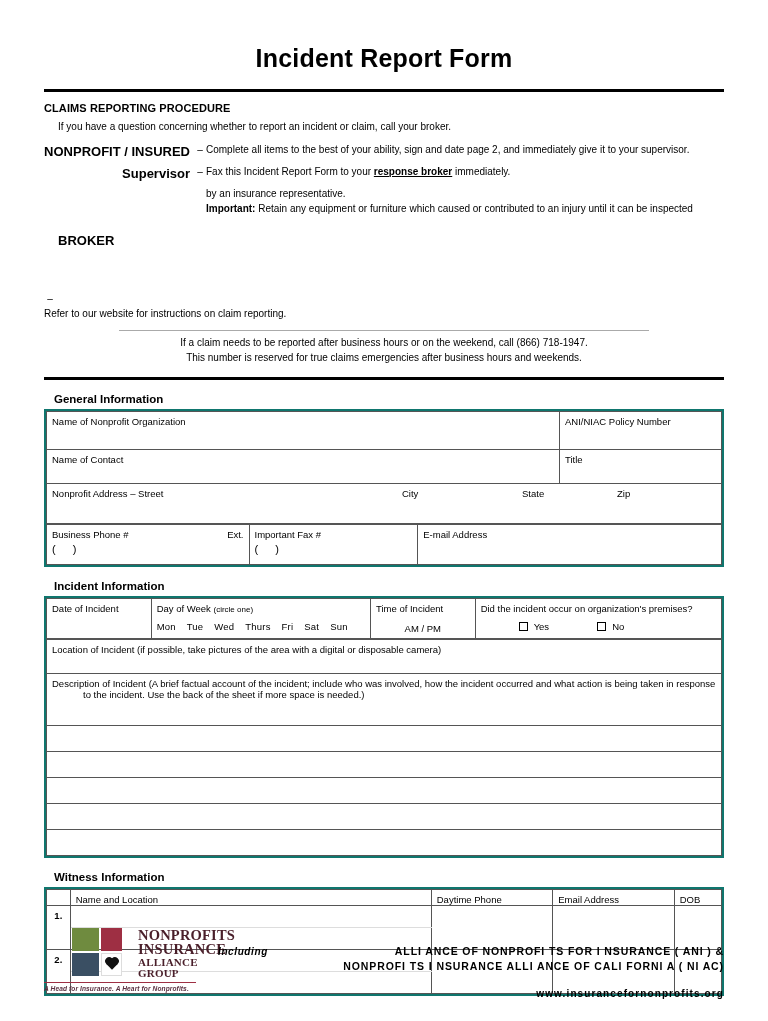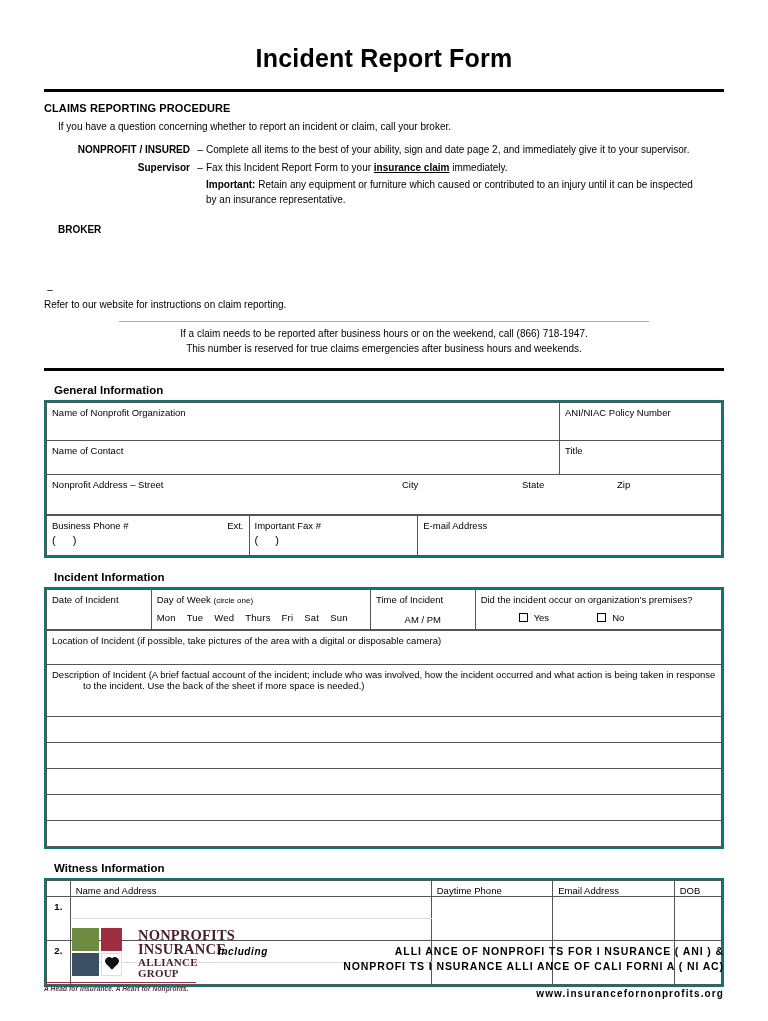--- a/index.html
+++ b/index.html
@@ -25,21 +25,21 @@
   }
   .rule-thick { border-top: 3px solid #000; margin: 6px 0 0 0; }
 
   
   .proc { padding-top: 9px; font-size: 10px; line-height: 1.45; }
   .proc-head { font-size: 11px; font-weight: bold; letter-spacing:.1px; margin-bottom:3px; }
   .proc-intro { margin-left: 14px; font-size: 10px; margin-bottom: 9px; }
 
   .proc-row { display:flex; margin-bottom: 3px; }
   .proc-label {
-    width: 150px; text-align:right; font-weight:bold; font-size:10px;
+    width: 150px; text-align:right; font-weight:bold; font-size:13px;
     padding-right:4px; flex:0 0 150px;
   }
   .proc-dash { width:12px; flex:0 0 12px; text-align:center; font-size:10px; }
   .proc-text { flex:1; font-size:10px; }
   .proc-text .u { text-decoration: underline; font-weight:bold; }
   .proc-sub { display:flex; margin-bottom:0px; }
   .proc-sub .sp { width:162px; flex:0 0 162px; }
   .proc-sub .bodytxt { flex:1; font-size:10px; }
   .b { font-weight:bold; }
   .proc-row.broker { margin-top:16px;flex-direction:column; }
@@ -141,30 +141,30 @@
 
     <div class="proc-row">
       <div class="proc-label">NONPROFIT / INSURED</div>
       <div class="proc-dash">–</div>
       <div class="proc-text">Complete all items to the best of your ability, sign and date page 2, and immediately give it to your supervisor.</div>
     </div>
 
     <div class="proc-row">
       <div class="proc-label">Supervisor</div>
       <div class="proc-dash">–</div>
-      <div class="proc-text"><span>Fax this Incident Report Form to your </span><span class="u">insurance claim</span><span> immediately.</span></div>
-    </div>
-
+      <div class="proc-text"><span>Fax this Incident Report Form to your </span><span class="u">response broker</span><span> immediately.</span></div>
+    </div>
+
+    <div class="proc-sub">
+      <div class="sp"></div>
+      <div class="bodytxt">by an insurance representative.</div>
+    </div>
     <div class="proc-sub">
       <div class="sp"></div>
       <div class="bodytxt"><span class="b">Important:</span><span> Retain any equipment or furniture which caused or contributed to an injury until it can be inspected</span></div>
-    </div>
-    <div class="proc-sub">
-      <div class="sp"></div>
-      <div class="bodytxt">by an insurance representative.</div>
     </div>
 
     <div class="proc-row broker">
       <div class="proc-label">BROKER</div>
       <div class="proc-dash">–</div>
       <div class="proc-text">Refer to our website for instructions on claim reporting.</div>
     </div>
 
     <div class="hr-light"></div>
     <div class="afterhours">
@@ -298,21 +298,21 @@
       <colgroup>
           <col style="width:3.5%">
           <col style="width:53.5%">
           <col style="width:18%">
           <col style="width:18%">
           <col style="width:7%">
         </colgroup>
       <tbody>
           <tr>
         <td style="border-right:0"></td>
-        <td>Name and Address</td>
+        <td>Name and Location</td>
         <td>Daytime Phone</td>
         <td>Email Address</td>
         <td>DOB</td>
       </tr>
       <tr>
         <td class="w-num" rowspan="2">1.</td>
         <td class="w-cell" style="border-bottom:1px solid #ddd; height:22px"></td>
         <td rowspan="2" style="height:44px"></td>
         <td rowspan="2"></td>
         <td rowspan="2"></td>

